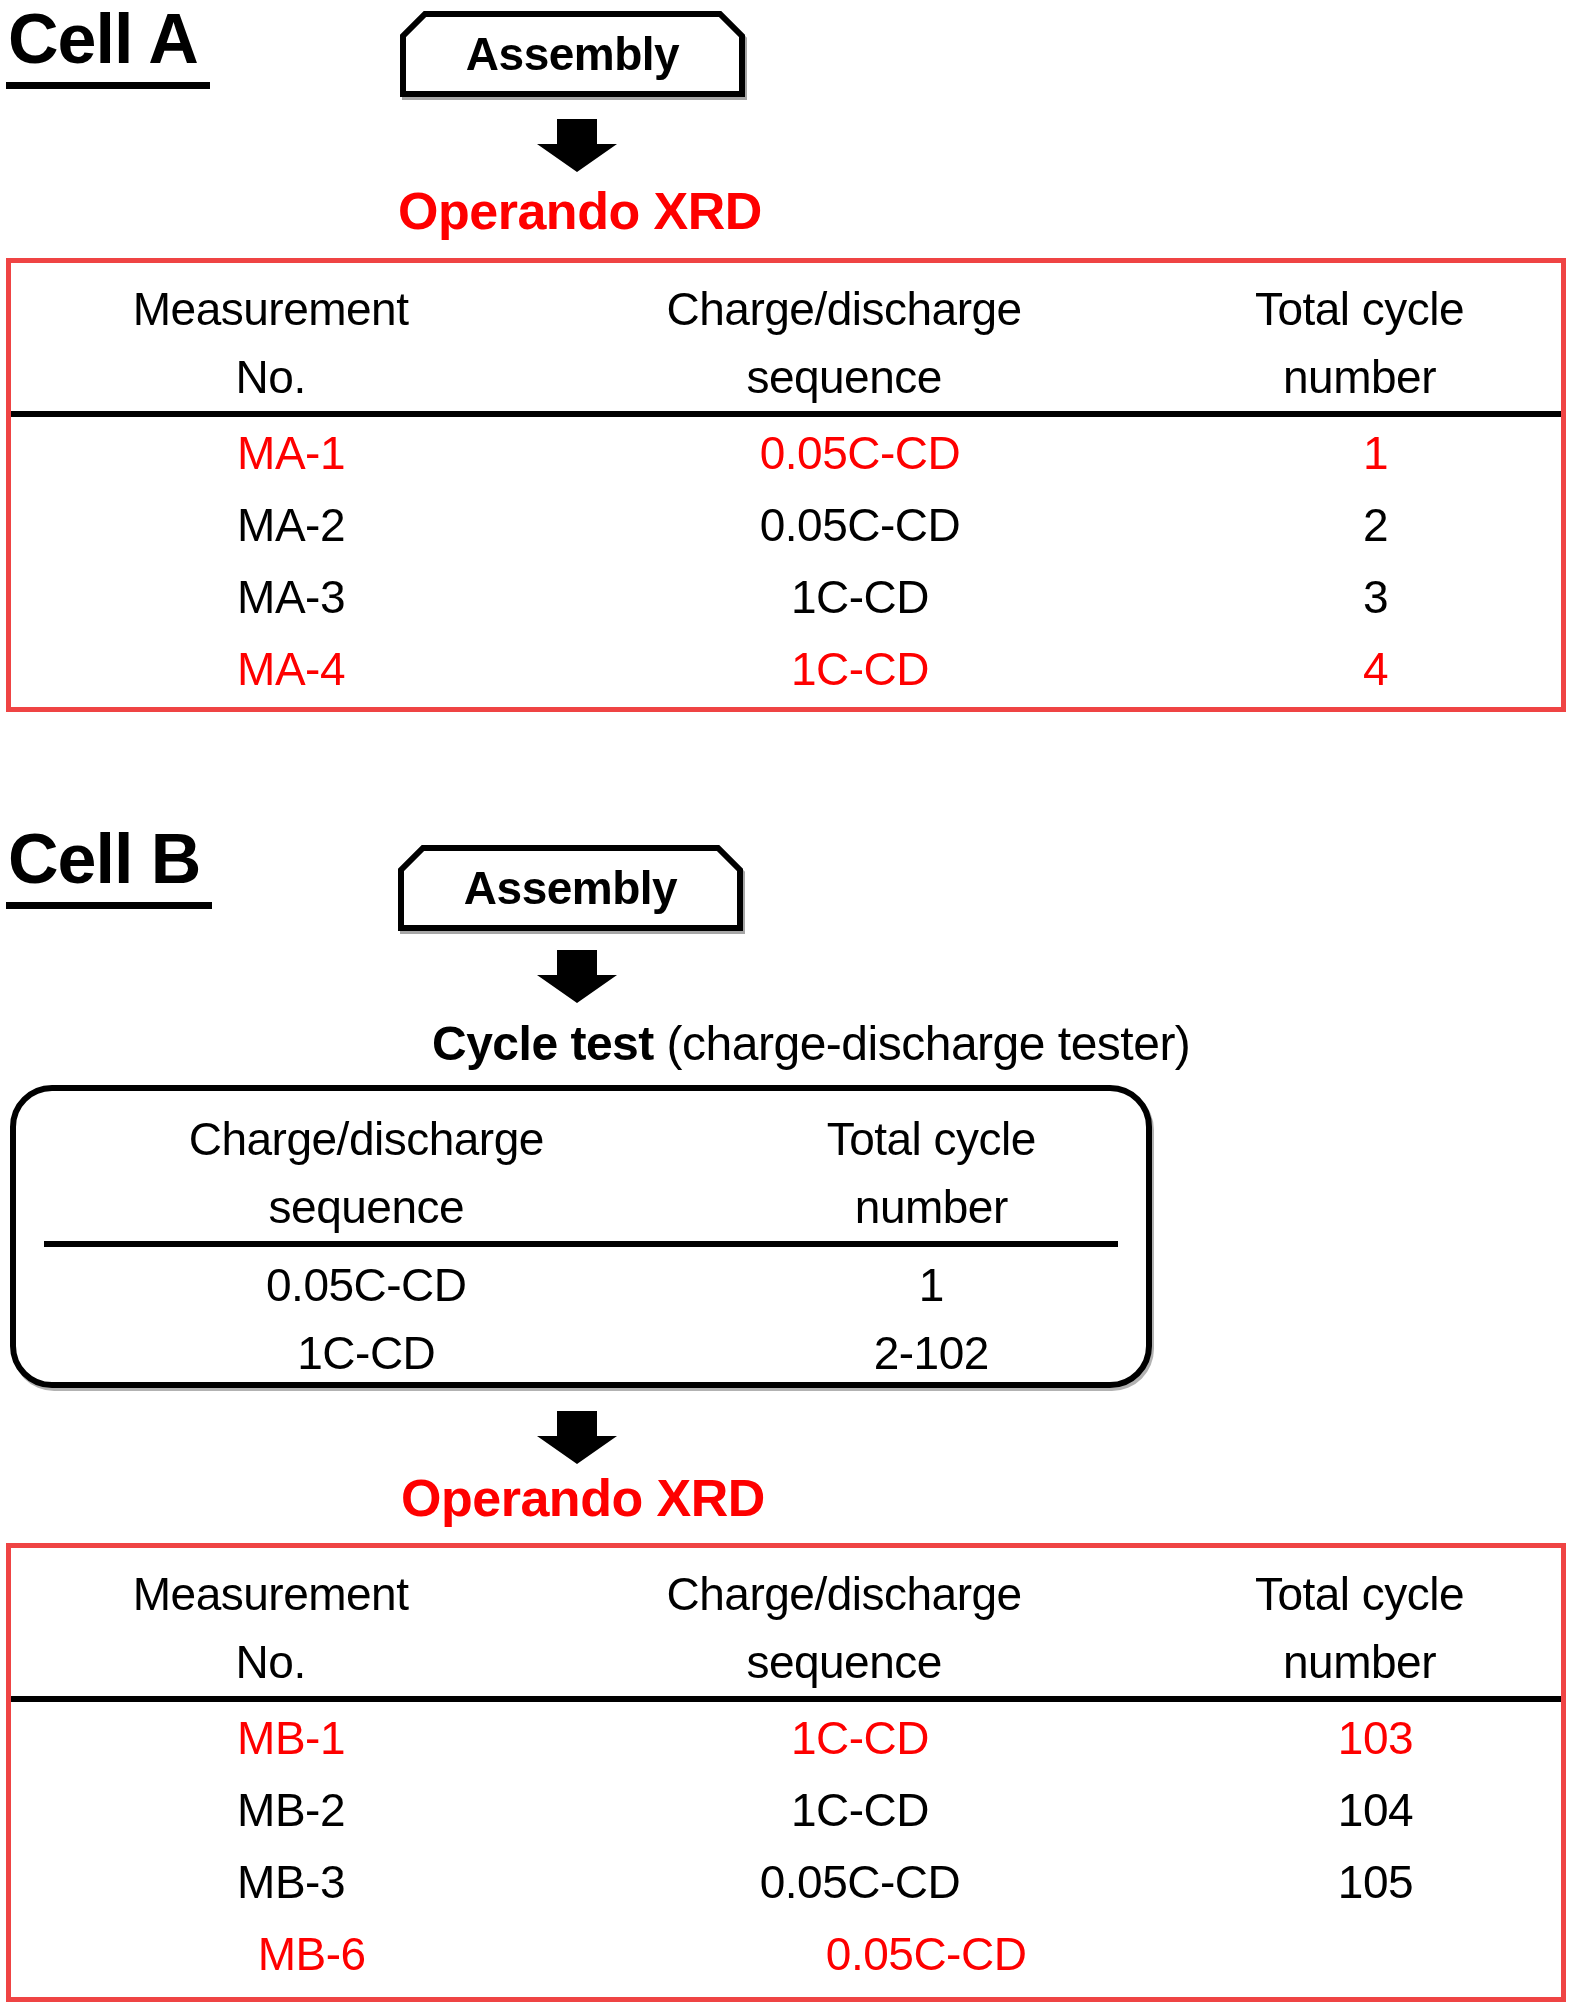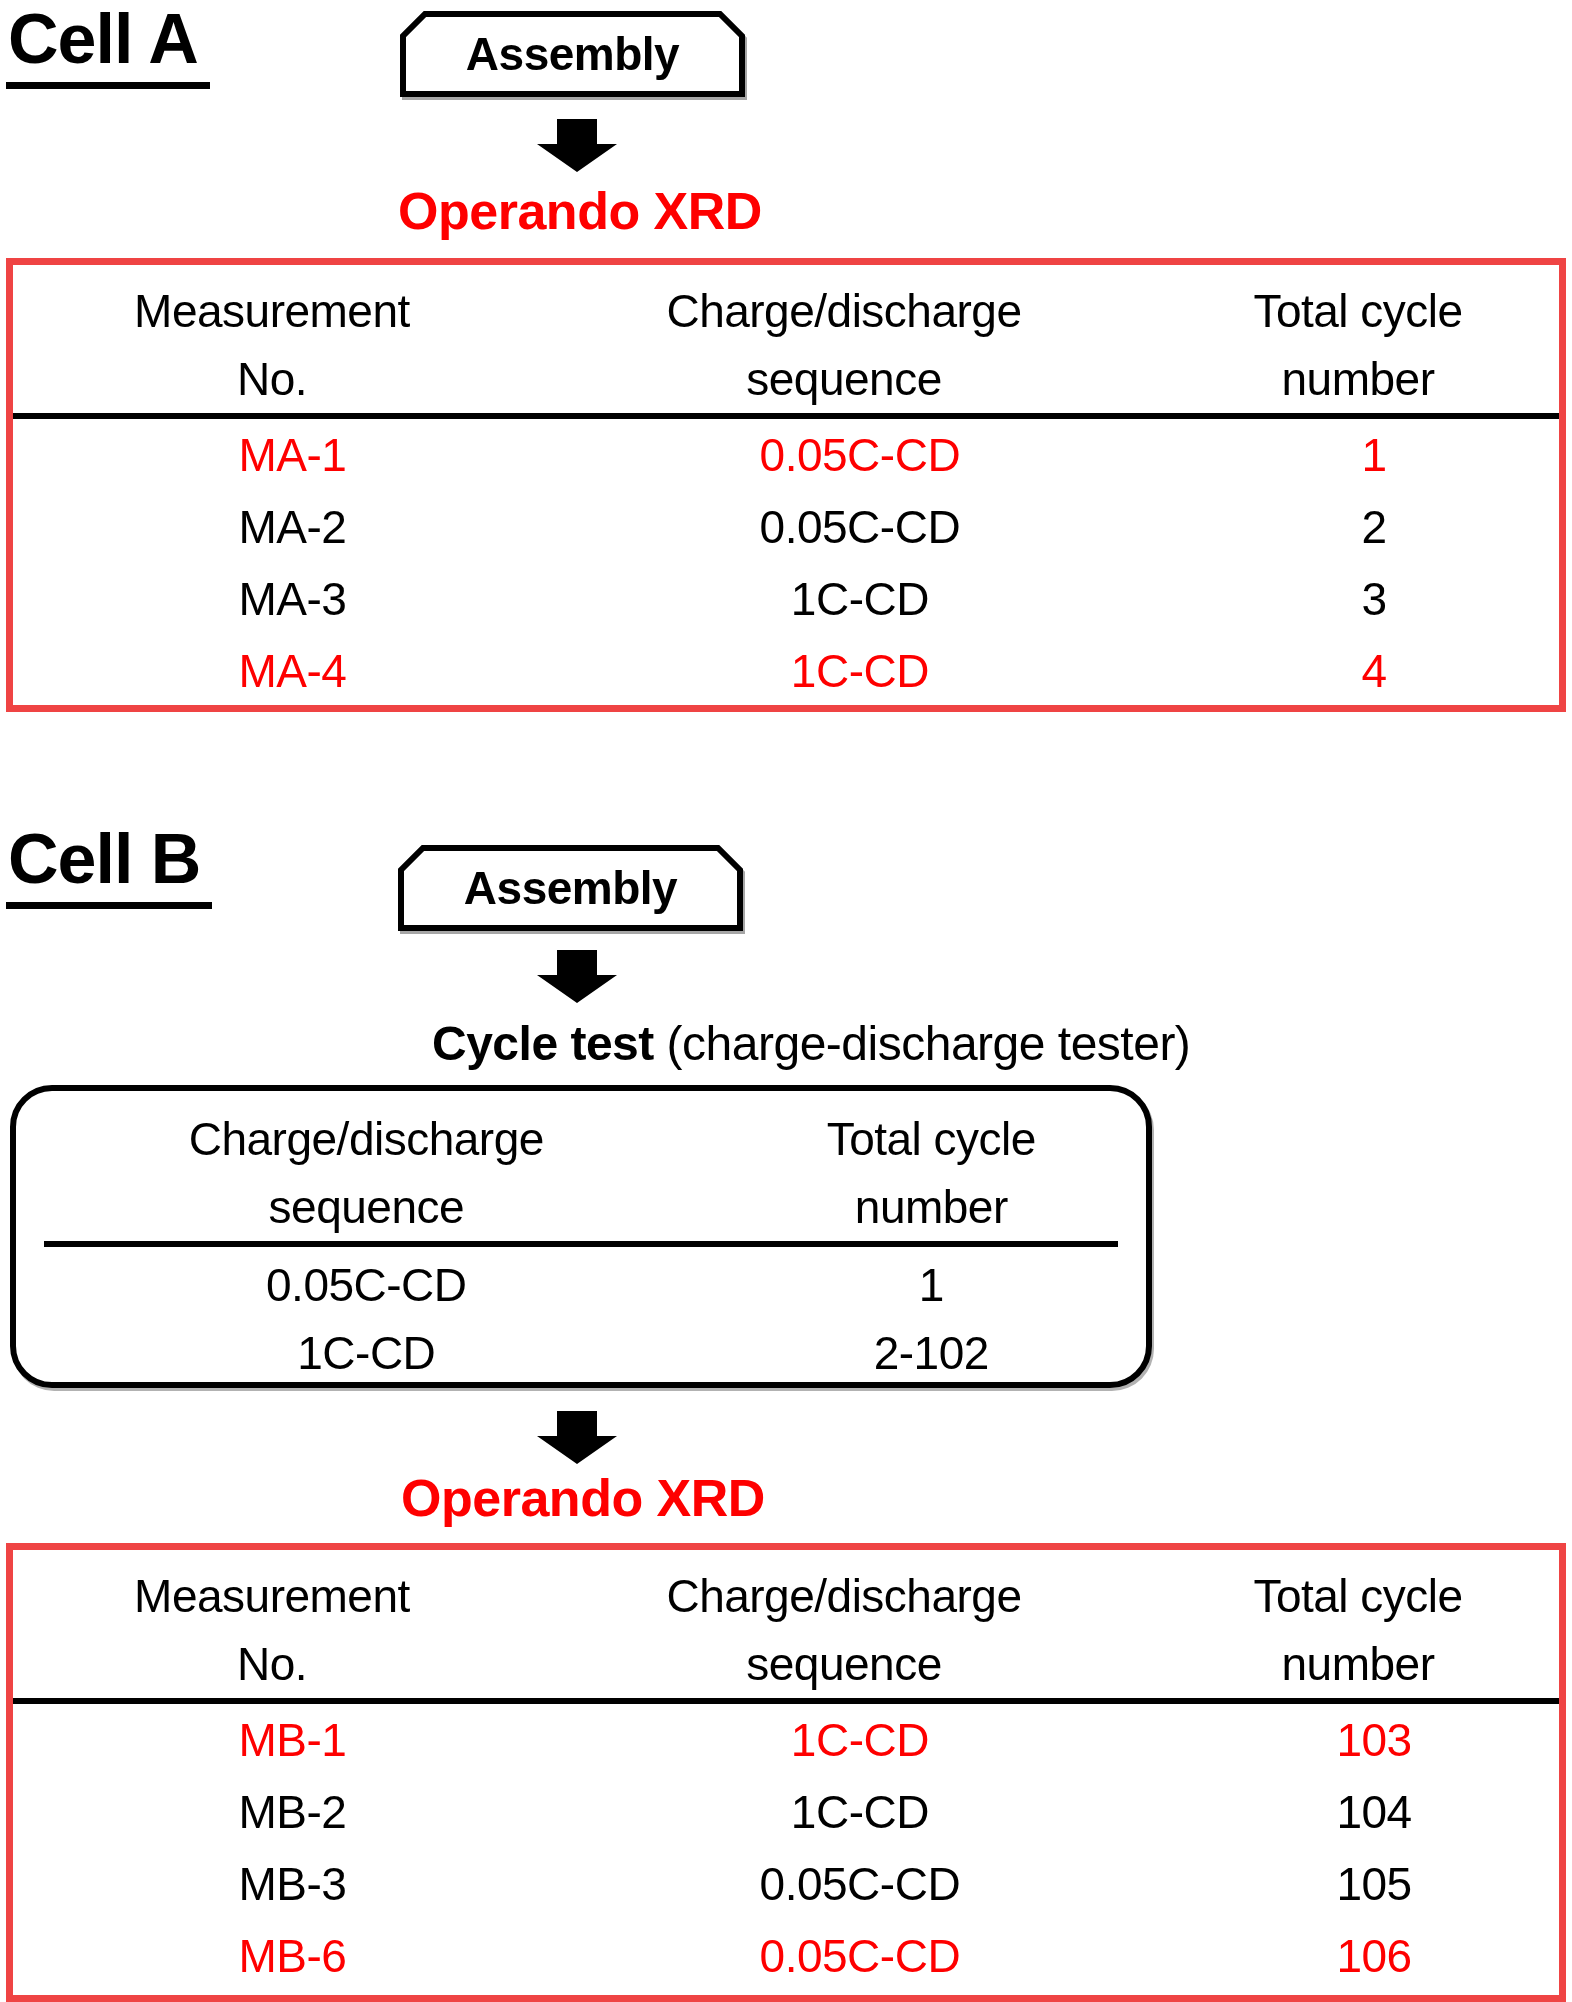--- a/index.html
+++ b/index.html
@@ -34,21 +34,21 @@
     color:var(--accent,#f00);
     line-height:1.1;white-space:nowrap;
   }
   .cycle-test{
     font-size:48px;letter-spacing:-0.5px;white-space:nowrap;line-height:1.1;text-align:right;
   }
   .cycle-test .bold{font-weight:bold;}
   
   .dtable{
     left:6px;width:1560px;
-    border:7px solid #ef4444;
+    border:5px solid #ef4444;
     box-sizing:border-box;
     background:#fff;
     font-size:46px;letter-spacing:-0.5px;
   }
   .dtable .thead{padding-top:12px;}
   .dtable .row{display:flex;width:100%;}
   .dtable .hline{line-height:68px;}
   .dtable .rline{line-height:72px;margin-left:41px;}
   .dtable .c1{width:33.5%;text-align:center;}
   .dtable .c2{width:40.5%;text-align:center;}
@@ -207,18 +207,17 @@
         <div class="c3 rline">104</div>
       </div>
       <div class="row">
         <div class="c1 rline">MB-3</div>
         <div class="c2 rline">0.05C-CD</div>
         <div class="c3 rline">105</div>
       </div>
       <div class="row hl">
         <div class="c1 rline">MB-6</div>
         <div class="c2 rline">0.05C-CD</div>
-        <div class="c3 rline">106</div>
       </div>
     </div>
   </div>
 
 </div>
 
 </body></html>

